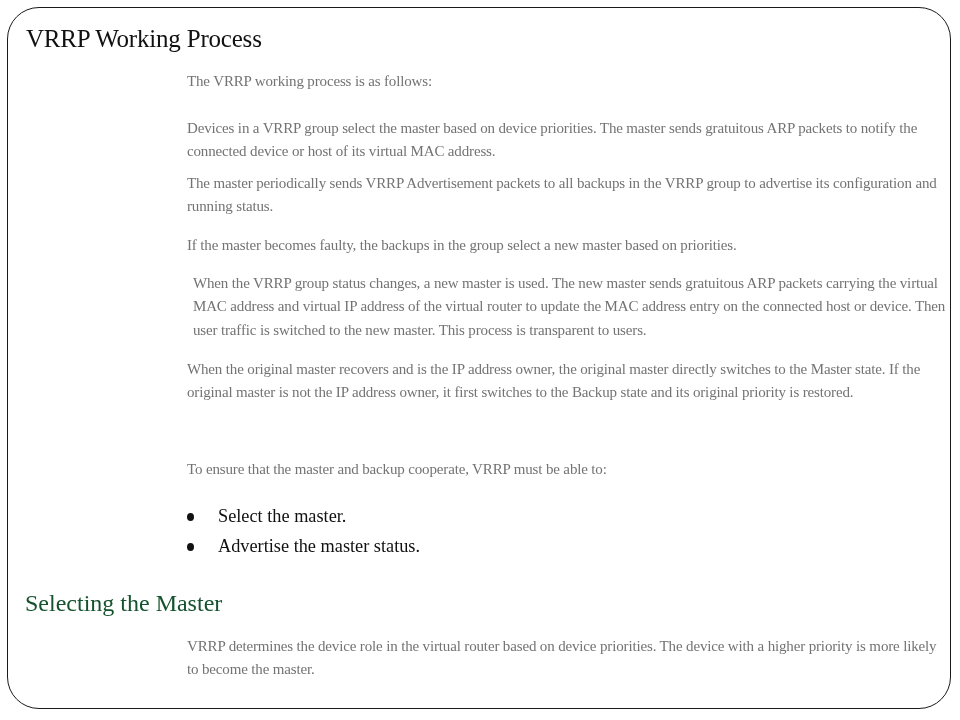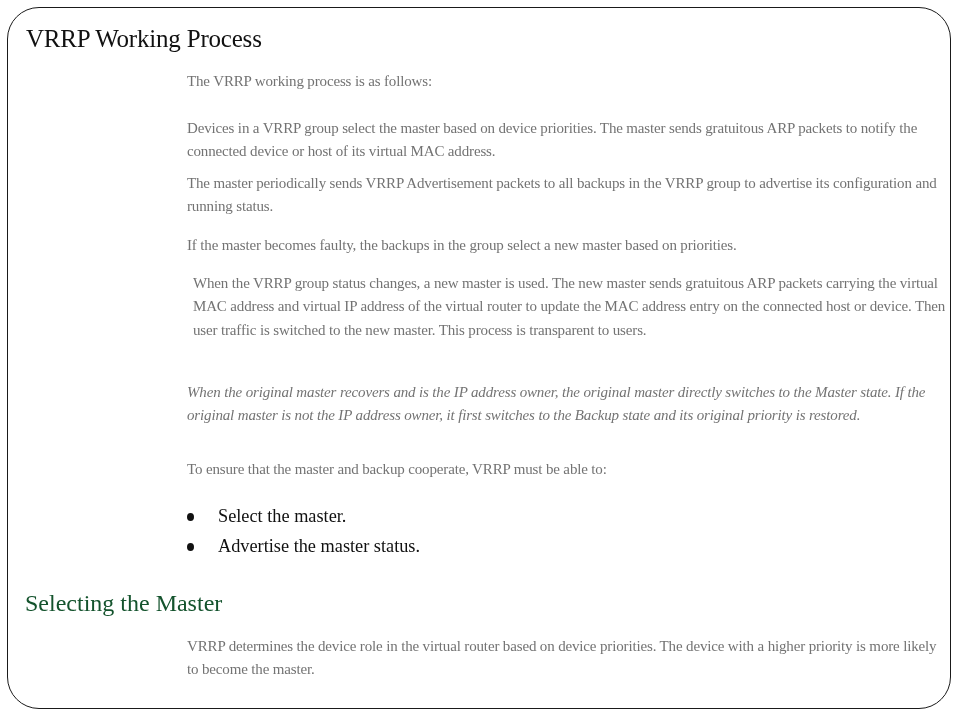--- a/index.html
+++ b/index.html
@@ -38,21 +38,21 @@
 <div class="p" style="top:70px;">The VRRP working process is as follows:</div>
 
 <div class="p" style="top:109px;margin-top:8px;">Devices in a VRRP group select the master based on device priorities. The master sends gratuitous ARP packets to notify the connected device or host of its virtual MAC address.</div>
 
 <div class="p" style="top:172px;">The master periodically sends VRRP Advertisement packets to all backups in the VRRP group to advertise its configuration and running status.</div>
 
 <div class="p" style="top:234px; width:770px;">If the master becomes faulty, the backups in the group select a new master based on priorities.</div>
 
 <div class="p" style="top:272px;margin-left:6px;">When the VRRP group status changes, a new master is used. The new master sends gratuitous ARP packets carrying the virtual MAC address and virtual IP address of the virtual router to update the MAC address entry on the connected host or device. Then user traffic is switched to the new master. This process is transparent to users.</div>
 
-<div class="p" style="top:381px;font-style:italic;">When the original master recovers and is the IP address owner, the original master directly switches to the Master state. If the original master is not the IP address owner, it first switches to the Backup state and its original priority is restored.</div>
+<div class="p" style="top:358px;">When the original master recovers and is the IP address owner, the original master directly switches to the Master state. If the original master is not the IP address owner, it first switches to the Backup state and its original priority is restored.</div>
 
 <div class="p" style="top:458px;">To ensure that the master and backup cooperate, VRRP must be able to:</div>
 
 <div class="bullet-row" style="top:506px;">
   <span class="bullet-dot"></span>
   <span class="bullet-text">Select the master.</span>
 </div>
 
 <div class="bullet-row" style="top:536px;">
   <span class="bullet-dot"></span>

